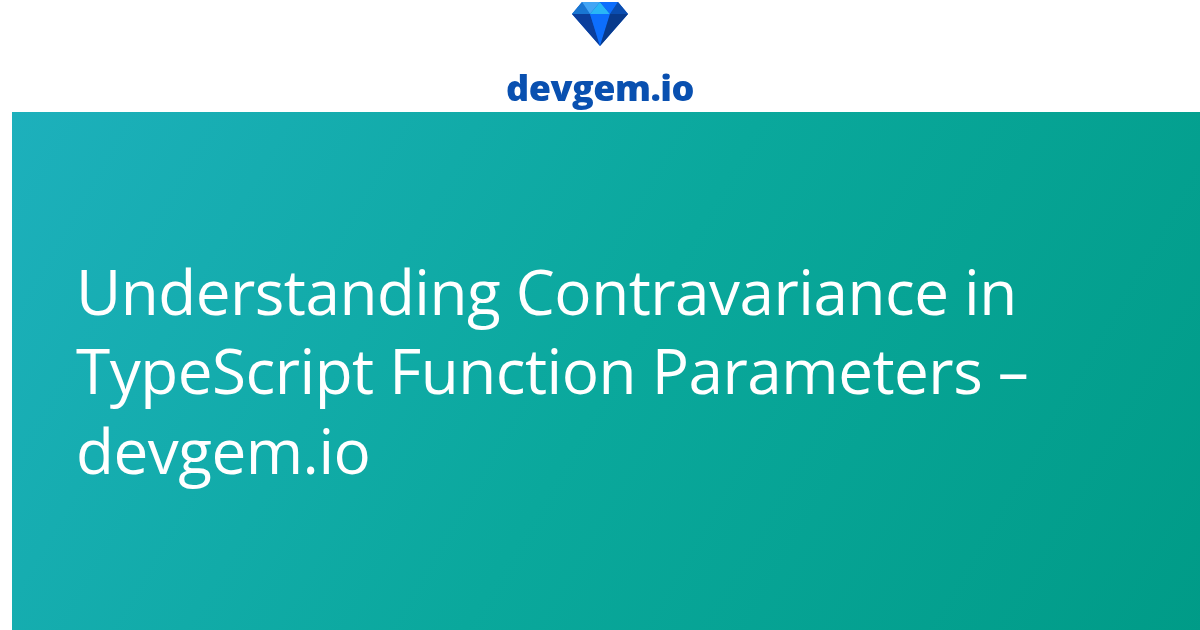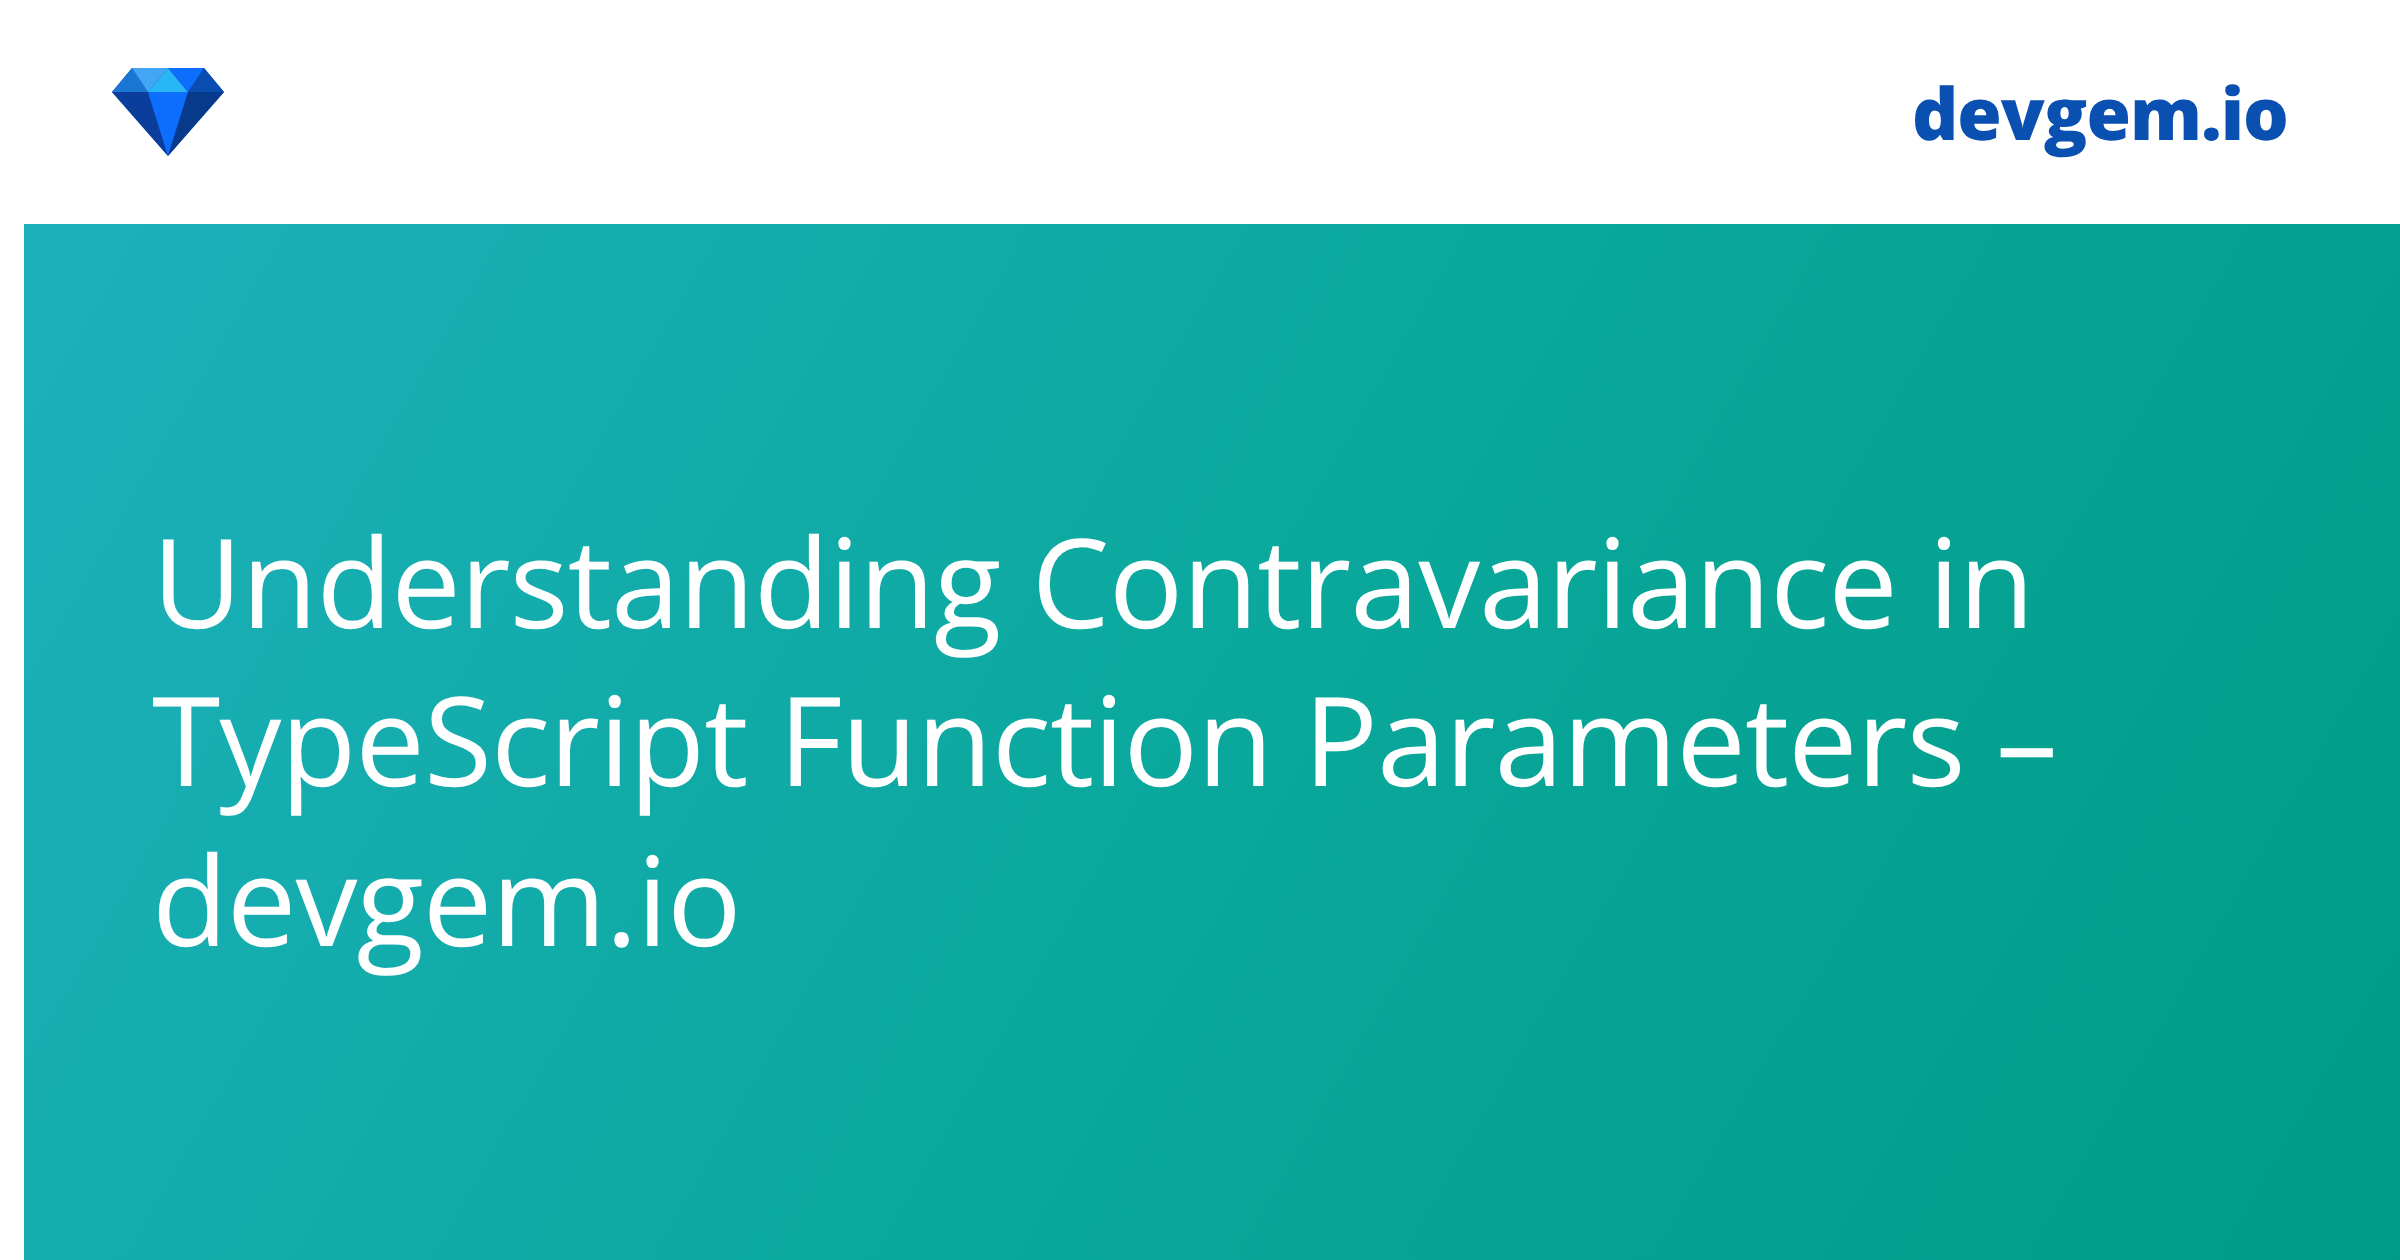--- a/index.html
+++ b/index.html
@@ -10,20 +10,21 @@
       overflow: hidden;
     }
     .header {
       width: 100%;
       height: 112px;
       background: #ffffff;
       display: flex;
       align-items: center;
       justify-content: space-between;
       padding: 0 56px;
+      flex-direction: column;
     }
     .logo-icon {
       width: 56px;
       height: 48px;
       display: flex;
       align-items: center;
       justify-content: center;
     }
     .brand {
       font-size: 36px;

